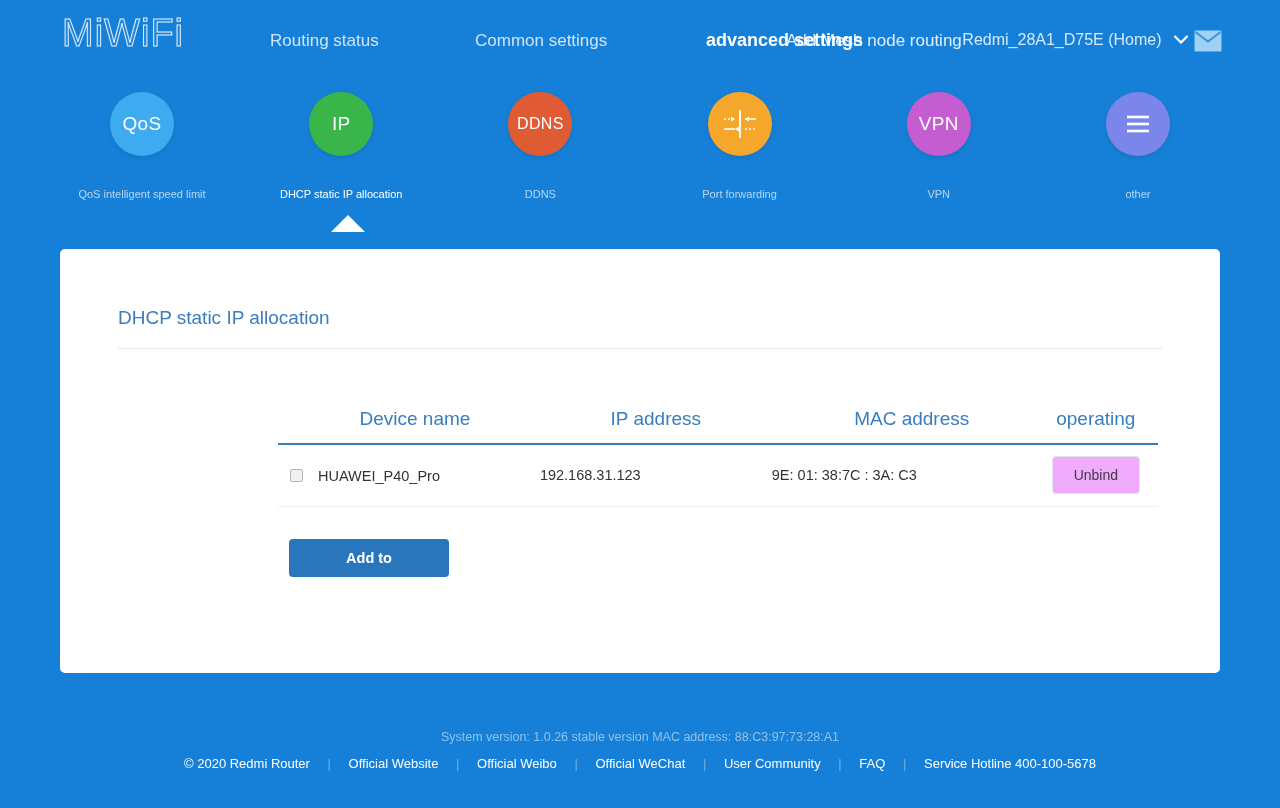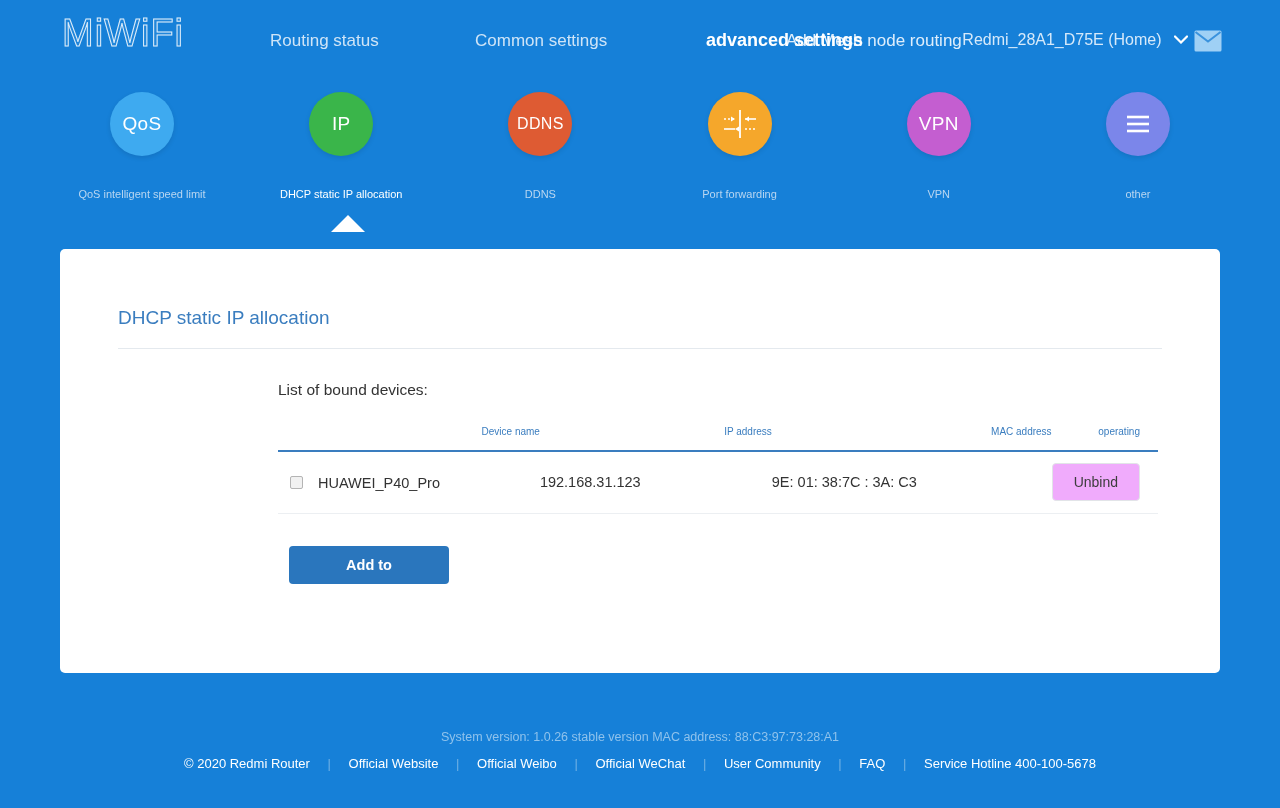--- a/index.html
+++ b/index.html
@@ -153,23 +153,23 @@
     font-size: 15.5px;
     color: #333333;
   }
 
   table.devices {
     width: 880px;
     border-collapse: collapse;
     margin-top: 27px;
   }
   table.devices th {
-    text-align: right;
+    text-align: center;
     font-weight: normal;
-    font-size: 10px;
+    font-size: 19px;
     color: #3a7dbf;
     padding-bottom: 13px;
     border-bottom: 2px solid #3a7dbf;
   }
   table.devices td {
     font-size: 14.5px;
     color: #333333;
     height: 62px;
     border-bottom: 1px solid #eceff2;
     vertical-align: middle;
@@ -334,21 +334,20 @@
   </div>
 
   <div class="pointer"></div>
 </div>
 
 <div class="card">
   <div class="card-title">DHCP static IP allocation</div>
   <div class="card-divider"></div>
 
   <div class="inner">
-    <div class="list-label">List of bound devices:</div>
 
     <table class="devices">
       <thead>
         <tr>
           <th class="c-name">Device name</th>
           <th class="c-ip">IP address</th>
           <th class="c-mac">MAC address</th>
           <th class="c-op">operating</th>
         </tr>
       </thead>

